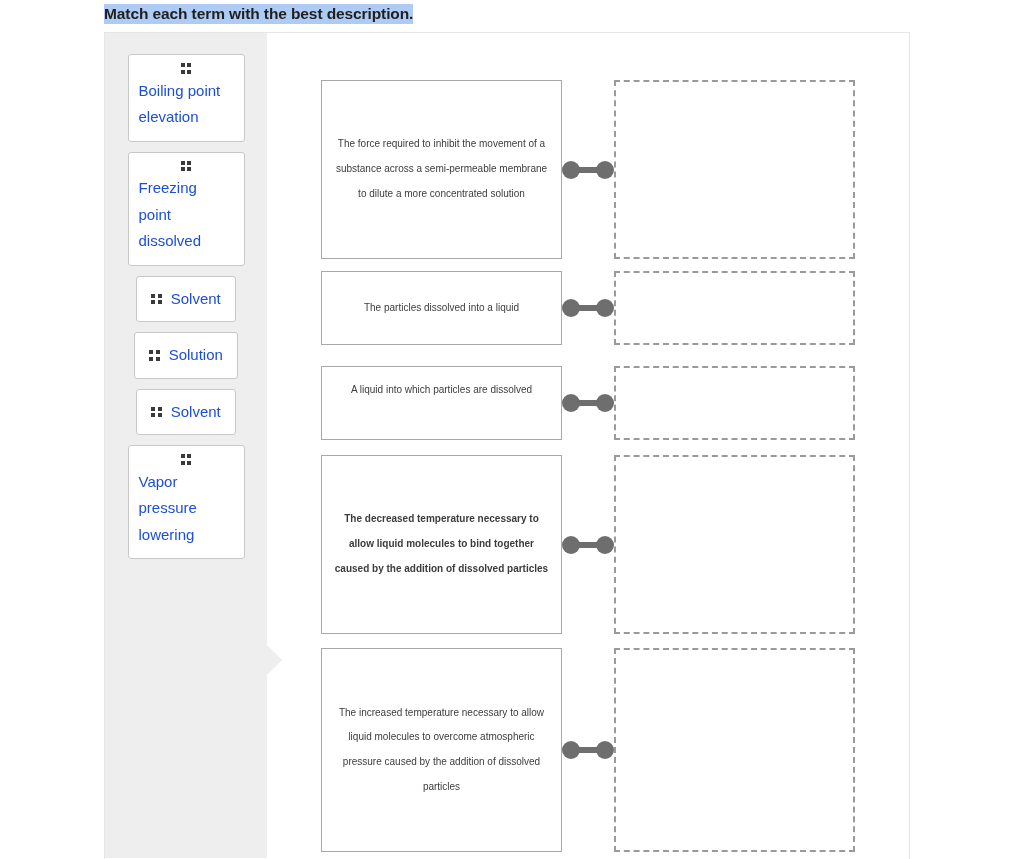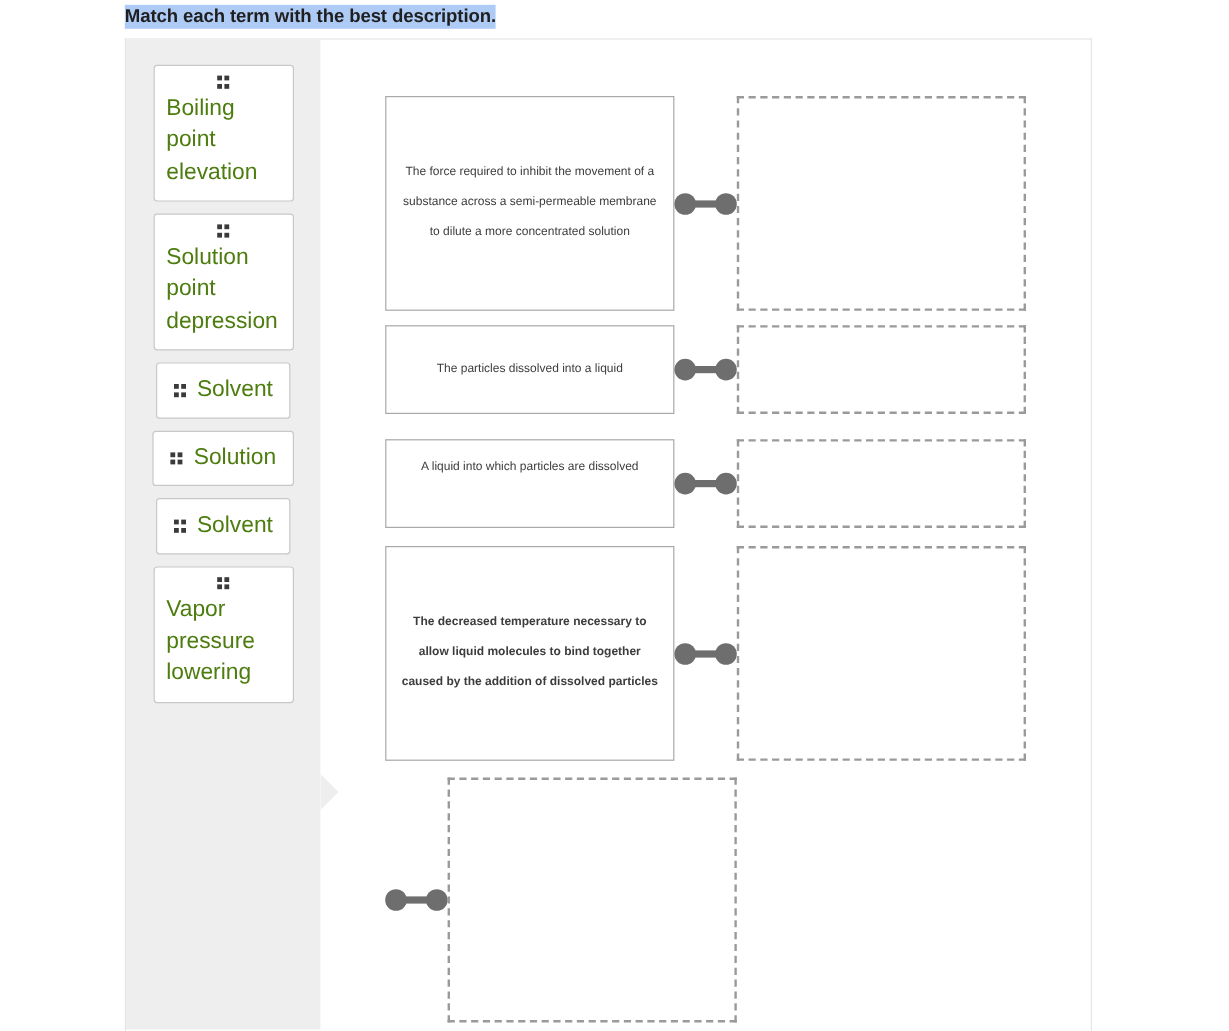--- a/index.html
+++ b/index.html
@@ -71,23 +71,23 @@
     flex-direction: column;
     align-items: center;
     gap: 10px;
   }
 
   .term-card {
     background: #ffffff;
     border: 1px solid #c8c8c8;
     border-radius: 3px;
     box-sizing: border-box;
-    font-size: 19px;
+    font-size: 15px;
     line-height: 26.5px;
-    color: #4d7c0f;
+    color: #1d4ed8;
   }
   .term-card.multi {
     width: 117px;
     padding: 8px 10px 10px 10px;
     text-align: left;
   }
   .term-card.single {
     padding: 9px 14px;
     display: flex;
     align-items: center;
@@ -216,21 +216,21 @@
           </div>
           <div class="term-card multi">
             <div class="handle-top">
               <span class="handle">
                 <i></i>
                 <i></i>
                 <i></i>
                 <i></i>
               </span>
             </div>
-            <span class="term-label">Solution point depression</span>
+            <span class="term-label">Freezing point dissolved</span>
           </div>
           <div class="term-card single">
             <span class="handle">
               <i></i>
               <i></i>
               <i></i>
               <i></i>
             </span>
             <span class="term-label">Solvent</span>
           </div>
@@ -306,20 +306,23 @@
             <span>The decreased temperature necessary to allow liquid molecules to bind together caused by the addition of dissolved particles</span>
           </div>
           <div class="connector">
             <div class="bar"></div>
             <div class="knob left"></div>
             <div class="knob right"></div>
           </div>
           <div class="drop-zone" style="height: 179px;"><span></span></div>
         </div>
         <div class="match-row" style="top: 615px;">
+          <div class="desc-card" style="min-height: 204px; display: flex; align-items: center; justify-content: center;">
+            <span>The increased temperature necessary to allow liquid molecules to overcome atmospheric pressure caused by the addition of dissolved particles</span>
+          </div>
           <div class="connector">
             <div class="bar"></div>
             <div class="knob left"></div>
             <div class="knob right"></div>
           </div>
           <div class="drop-zone" style="height: 204px;"><span></span></div>
         </div>
       </div>
 
   </div>

